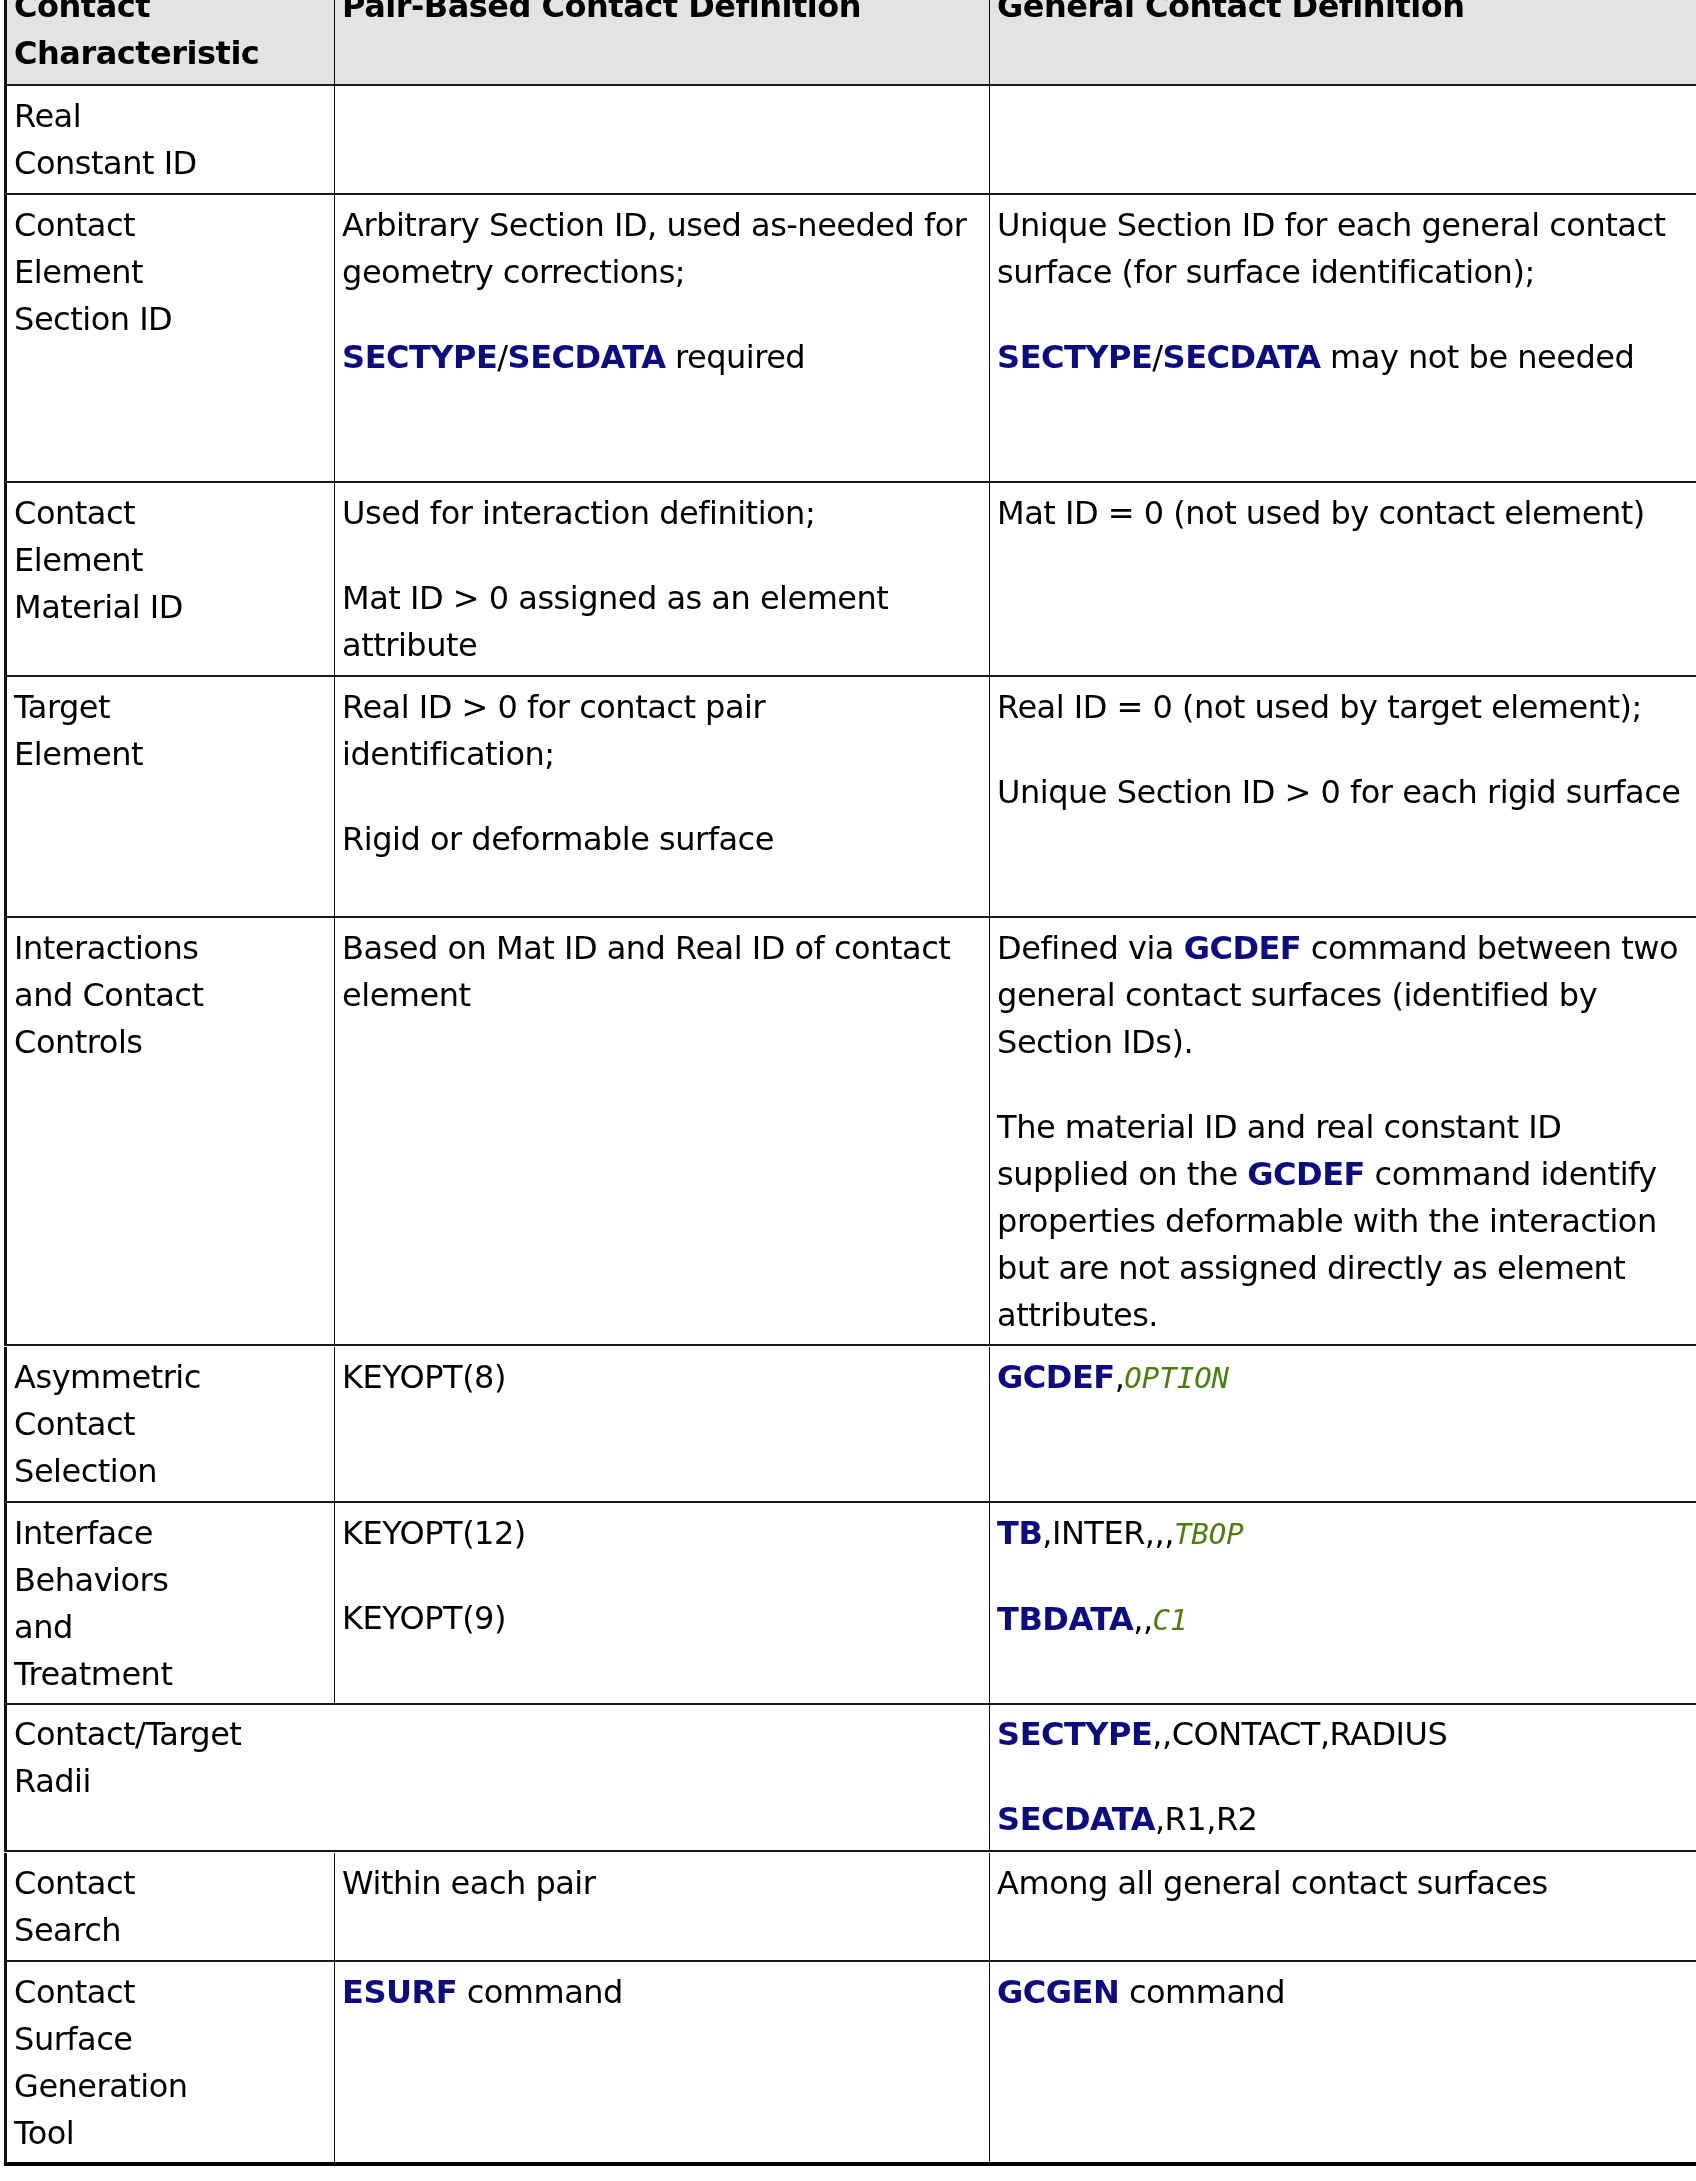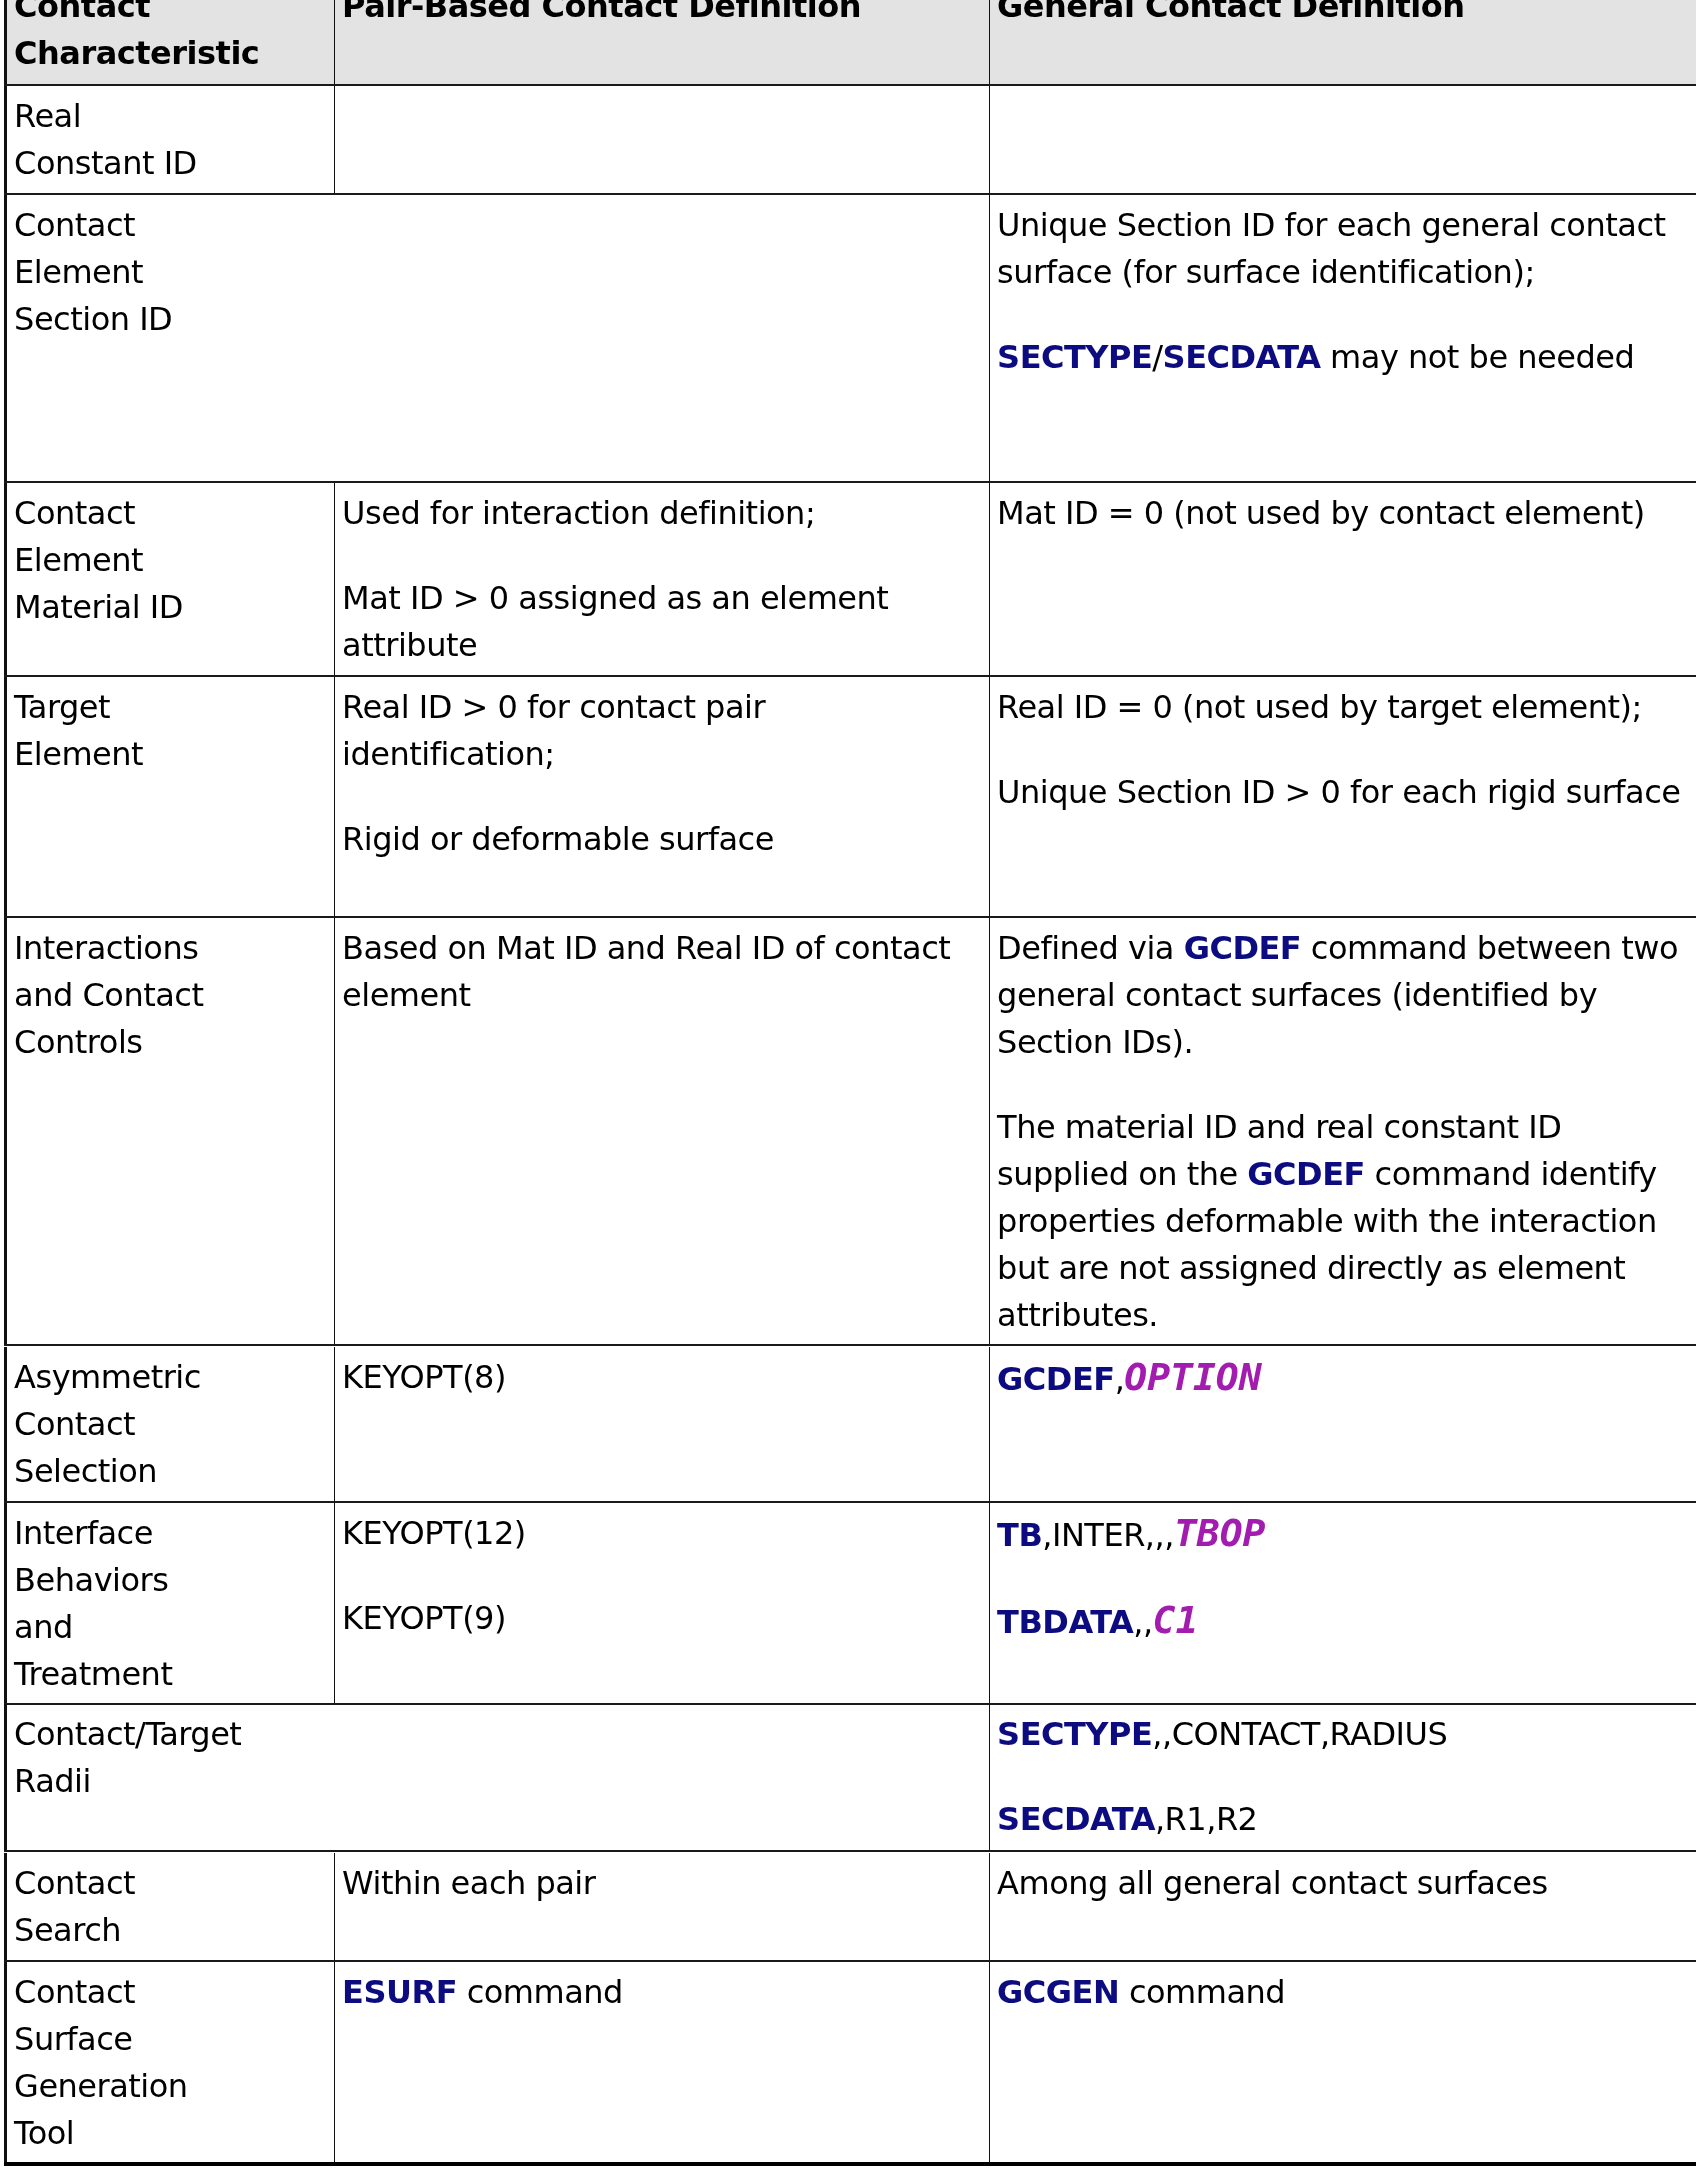--- a/index.html
+++ b/index.html
@@ -10,21 +10,21 @@
   .row.header { background:#e3e3e3; }
   .cell { position:absolute; top:0; bottom:0; box-sizing:border-box; padding:6.8px 6.8px 0 6.8px;
           font-size:32px; line-height:47px; letter-spacing:-0.5px; }
   .c1 { left:0; width:330px; border-left:3.4px solid #111; }
   .c2 { left:330px; width:655px; border-left:1.7px solid #111; }
   .c3 { left:985px; width:716px; border-left:1.7px solid #111; }
   .header .cell { font-weight:bold; padding-top:0; }
   .header .inner { position:absolute; top:-17px; left:6.8px; }
   .para + .para { margin-top:38px; }
   .cmd { color:#0c0c80; font-weight:bold; }
-  .arg { font-family:"DejaVu Sans Mono","Liberation Mono",monospace; font-style:italic; font-size:38px; color:#a21caf; letter-spacing:0;font-weight:bold; }
+  .arg { font-family:"DejaVu Sans Mono","Liberation Mono",monospace; font-style:italic; font-size:29px; color:#4d7c0f; letter-spacing:0; }
   .last { border-bottom:4.3px solid #000; }
 </style>
 </head>
 <body>
 
 <div id="tbl">
   <div class="row header" style="top:0;height:86px;">
     <div class="cell c1">
       <div class="inner">
         <div>Contact</div>
@@ -49,20 +49,24 @@
           <div>Constant ID</div>
         </div>
         <div class="cell c2"></div>
         <div class="cell c3"></div>
       </div>
       <div class="row" style="top: 195px; height: 288px;">
         <div class="cell c1">
           <div>Contact</div>
           <div>Element</div>
           <div>Section ID</div>
+        </div>
+        <div class="cell c2">
+          <div class="para">Arbitrary Section ID, used as-needed for geometry corrections;</div>
+          <div class="para"><span class="cmd">SECTYPE</span><span>/</span><span class="cmd">SECDATA</span><span> required</span></div>
         </div>
         <div class="cell c3">
           <div class="para">Unique Section ID for each general contact surface (for surface identification);</div>
           <div class="para"><span class="cmd">SECTYPE</span><span>/</span><span class="cmd">SECDATA</span><span> may not be needed</span></div>
         </div>
       </div>
       <div class="row" style="top: 483px; height: 194px;">
         <div class="cell c1">
           <div>Contact</div>
           <div>Element</div>

